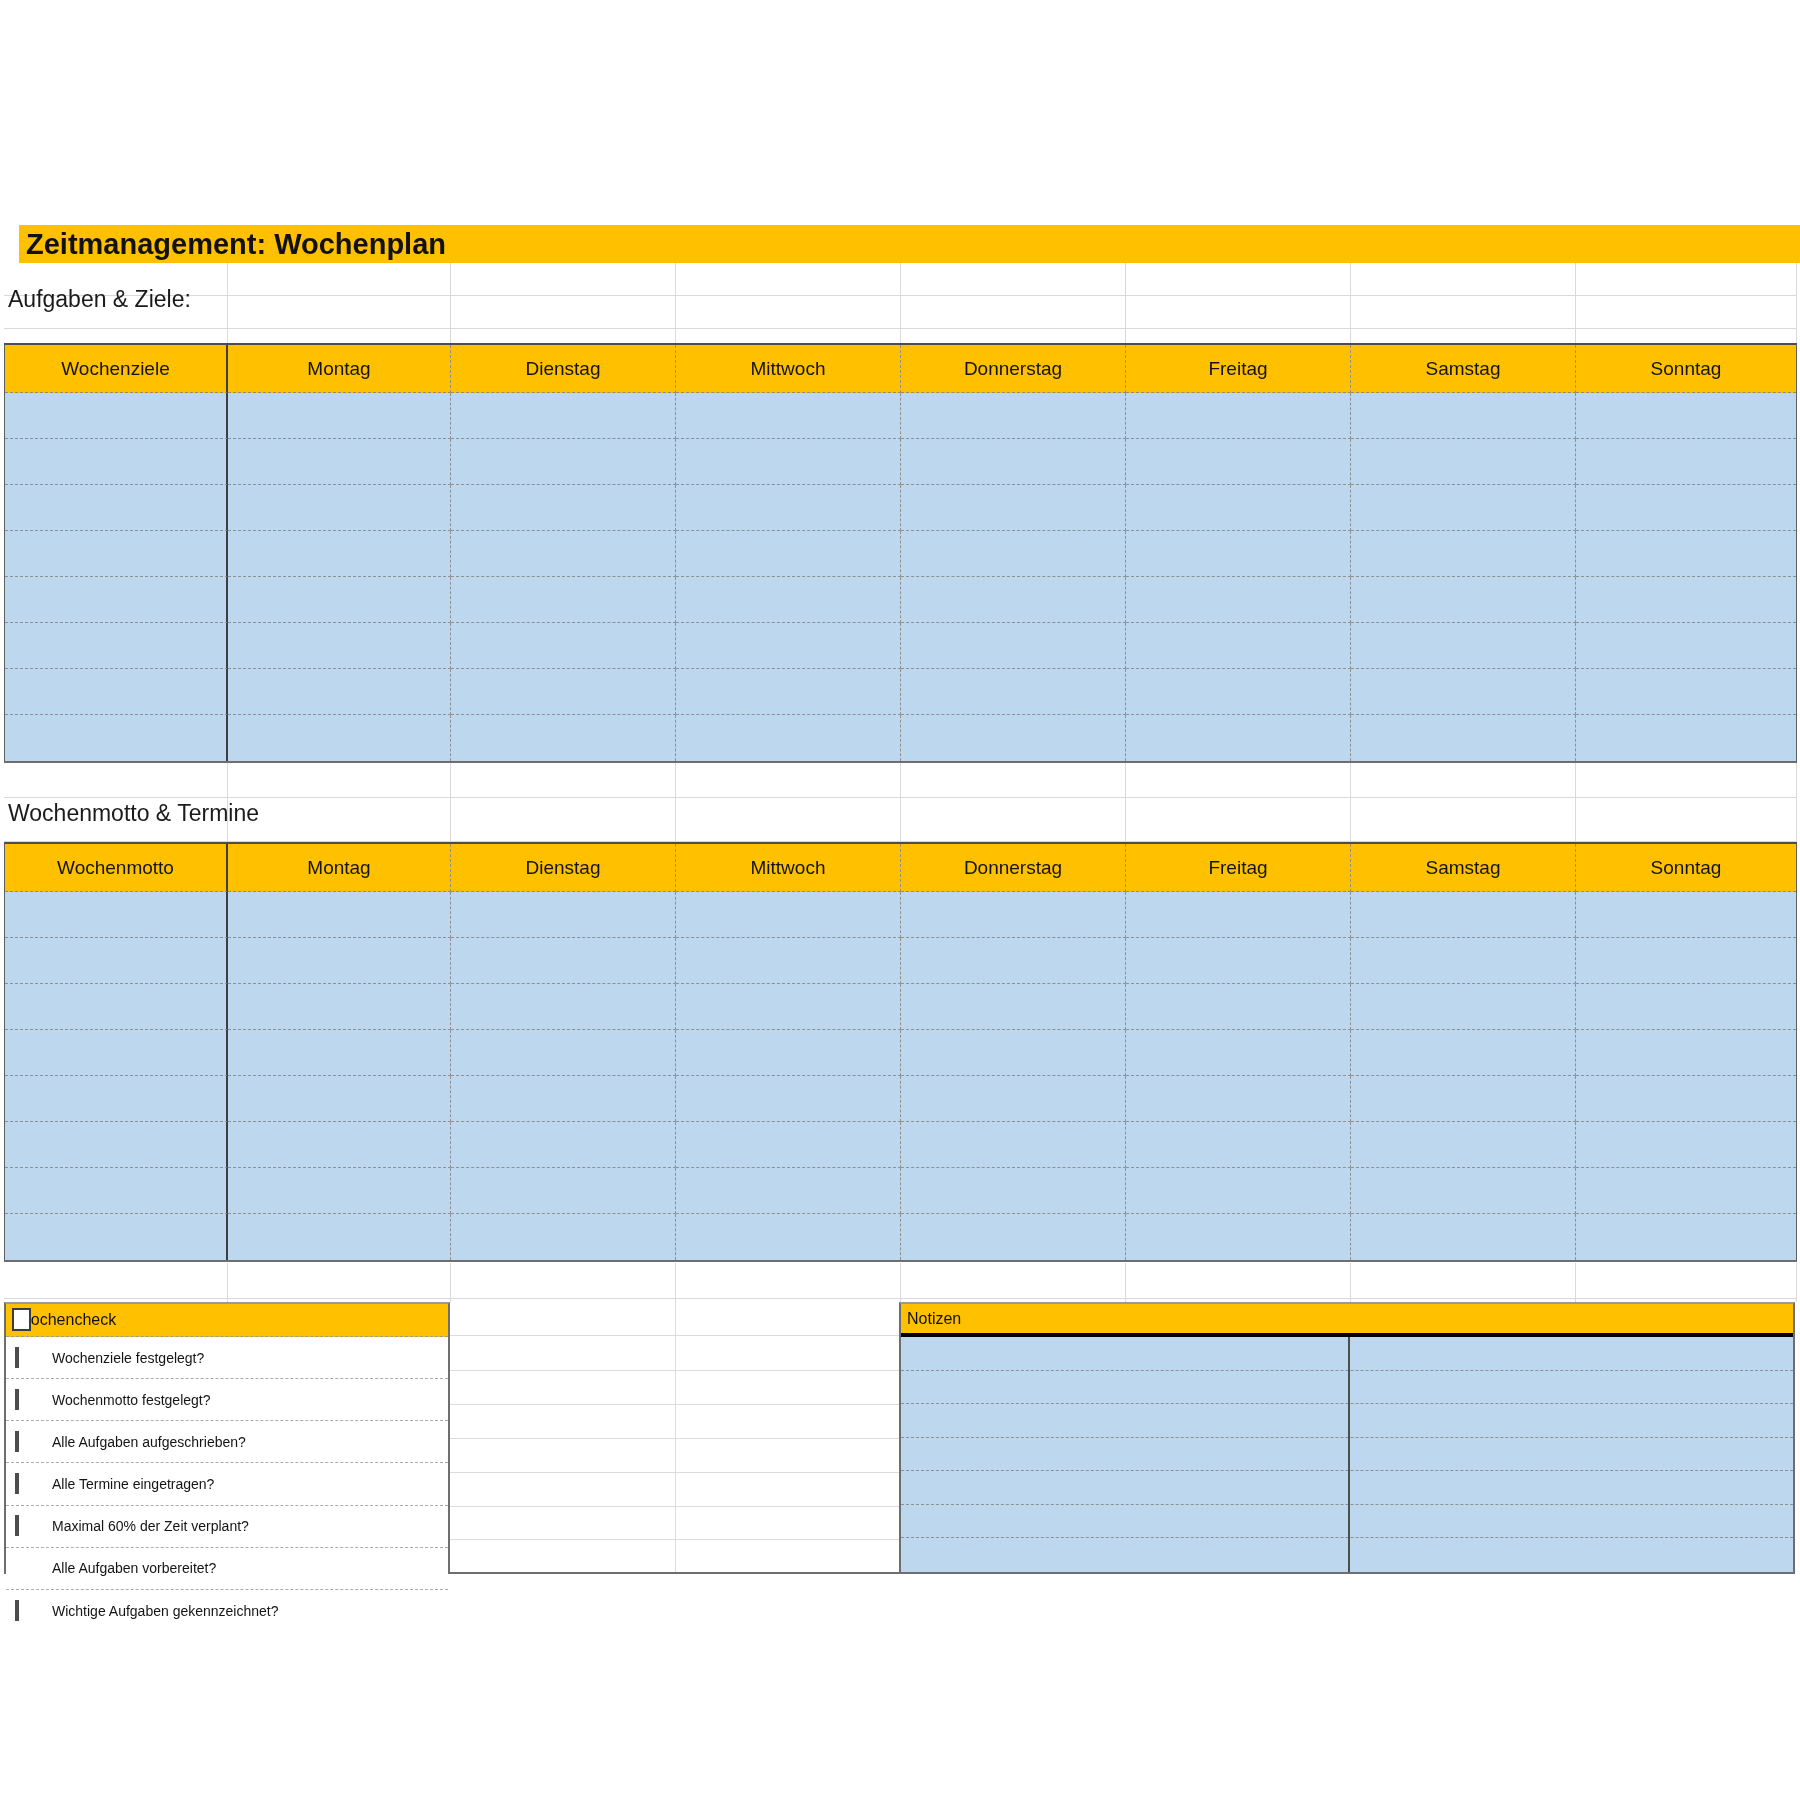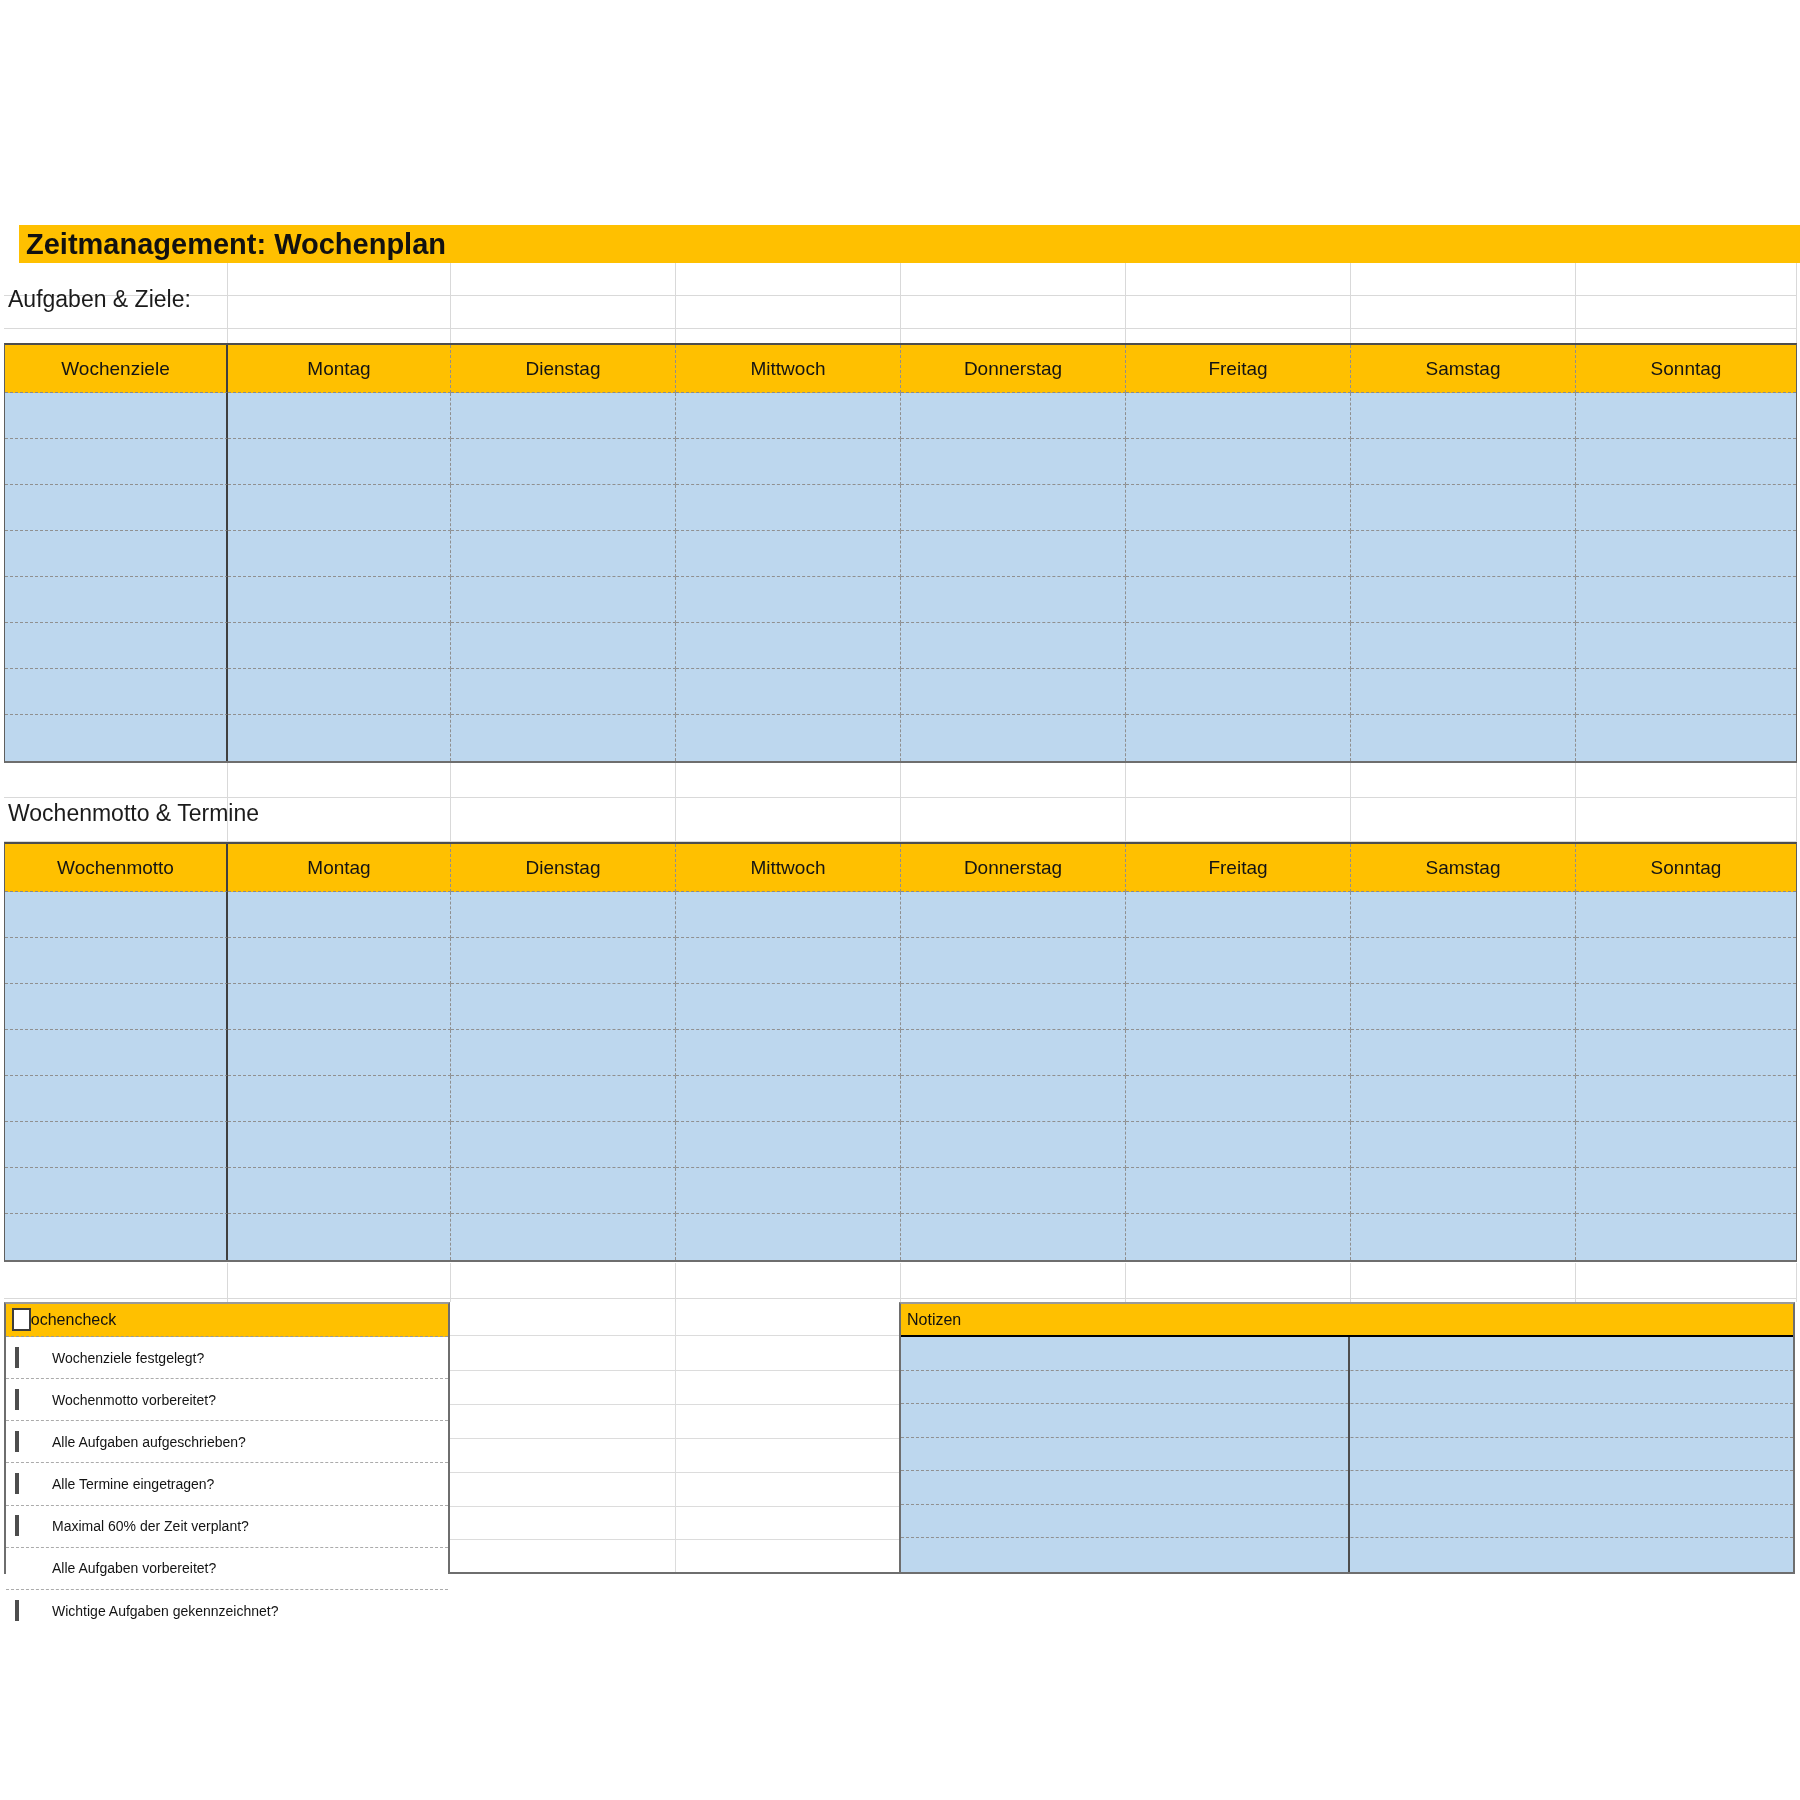--- a/index.html
+++ b/index.html
@@ -36,21 +36,21 @@
   .tbody .row:last-child .c{border-bottom:none;}
 
   
   .panel{position:absolute;top:1302px;height:272px;box-sizing:border-box;
     border:2px solid #6e6e6e;border-top:2px solid #9a9a9a;background:#fff;}
   #check-panel{left:4px;width:446px;}
   #notes-panel{left:899px;width:896px;}
   .panel-bar{height:33px;background:var(--yellow,#FFC000);box-sizing:border-box;
     position:relative;display:flex;align-items:center;}
   #check-panel .panel-bar{border-bottom:1px dashed #9a9a9a;}
-  #notes-panel .panel-bar{border-bottom:2px solid #000000;}
+  #notes-panel .panel-bar{border-bottom:4px solid #000000;}
   .panel-bar .lbl{font-size:16px;font-weight:500;color:#111;padding-left:10px;position:relative;z-index:1;}
   #notes-panel .panel-bar .lbl{padding-left:6px;}
   #bar-checkbox{position:absolute;left:6px;top:4px;width:19px;height:23px;background:#fff;
     border:2px solid #3c3c3c;box-sizing:border-box;z-index:2;}
 
   #check-list{display:grid;grid-template-rows:repeat(7,1fr);height:295px;}
   .chk-row{display:grid;grid-template-columns:46px 1fr;align-items:center;
     border-bottom:1px dashed #ababab;box-sizing:border-box;background:#fff;}
   .chk-row:last-child{border-bottom:none;}
   .cbx{width:16px;height:16px;border:2px solid #4d4d4d;background:#fff;box-sizing:border-box;
@@ -309,21 +309,21 @@
     <span id="bar-checkbox"></span>
     <span class="lbl">Wochencheck</span>
   </div>
   <div id="check-list">
       <div class="chk-row">
         <div><span class="cbx"></span></div>
         <span class="chk-label">Wochenziele festgelegt?</span>
       </div>
       <div class="chk-row">
         <div><span class="cbx"></span></div>
-        <span class="chk-label">Wochenmotto vorbereitet?</span>
+        <span class="chk-label">Wochenmotto festgelegt?</span>
       </div>
       <div class="chk-row">
         <div><span class="cbx"></span></div>
         <span class="chk-label">Alle Aufgaben aufgeschrieben?</span>
       </div>
       <div class="chk-row">
         <div><span class="cbx"></span></div>
         <span class="chk-label">Alle Termine eingetragen?</span>
       </div>
       <div class="chk-row">

